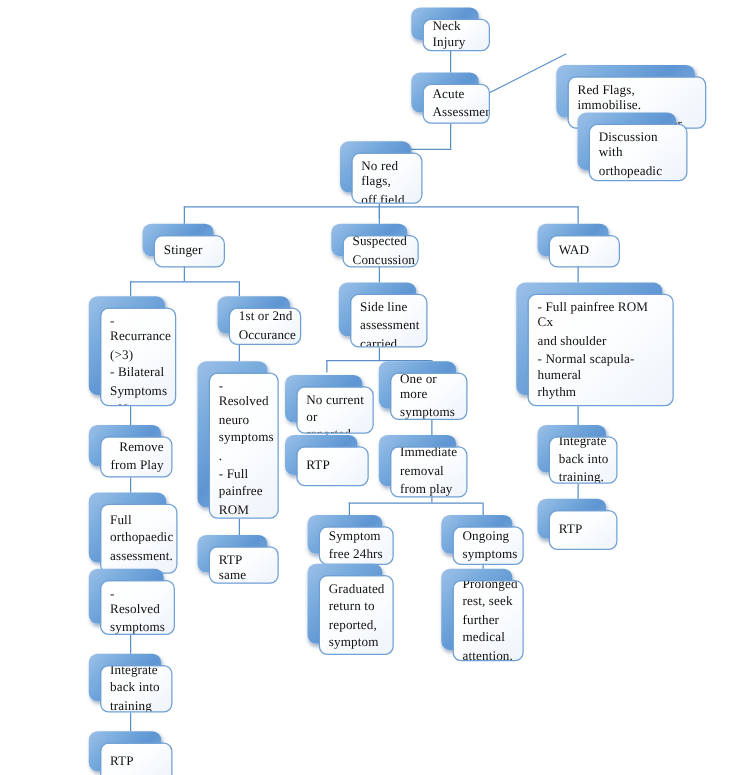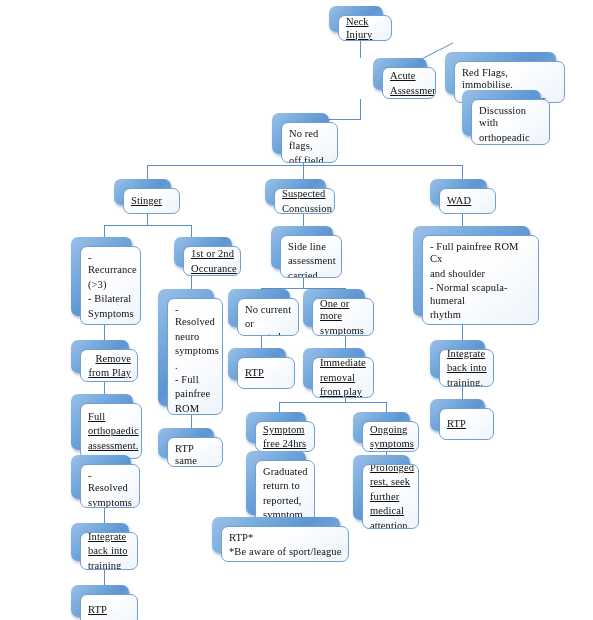--- a/index.html
+++ b/index.html
@@ -50,21 +50,21 @@
     padding:5px 6px 4px 7px;
     color:#101010;
     font-size:10.5px;
     line-height:12.4px;
     letter-spacing:.1px;
     overflow:hidden;
   }
   .face p{margin:0 0 0 0;}
   .face p + p{margin-top:2px;}
   .face.center{display:flex;align-items:center;}
-  .face.center .inner{width:100%;text-decoration:underline;}
+  .face.center .inner{width:100%;}
 </style>
 </head>
 <body>
 
 <div id="canvas">
 
   <div class="ln v" style="left:360px;top:40px;height:18px;"></div>
 
   <div style="position:absolute;left:392px;top:42px;width:62px;height:33px;">
     <svg width="62" height="33" viewBox="0 0 62 33">
@@ -122,21 +122,21 @@
 
   <div class="box" style="left:329px;top:6px;width:54px;height:26px;">
     <div class="plate"></div>
     <div class="face center">
         <div class="inner">
           <p>Neck Injury</p>
         </div>
       </div>
   </div>
 
-  <div class="box" style="left:329px;top:58px;width:54px;height:32px;margin-left:44px;">
+  <div class="box" style="left:329px;top:58px;width:54px;height:32px;">
     <div class="plate"></div>
     <div class="face center">
         <div class="inner">
           <p>Acute</p>
           <p>Assessment</p>
         </div>
       </div>
   </div>
 
   <div class="box" style="left:445px;top:20px;width:111px;height:42px;margin-top:32px;">
@@ -299,21 +299,21 @@
     <div class="plate"></div>
     <div class="face">
         <div class="inner">
           <p>Side line</p>
           <p>assessment</p>
           <p>carried out.</p>
         </div>
       </div>
   </div>
 
-  <div class="box" style="left:228px;top:289px;width:62px;height:38px;">
+  <div class="box" style="left:228px;top:300px;width:62px;height:38px;">
     <div class="plate"></div>
     <div class="face">
         <div class="inner">
           <p>No current</p>
           <p>or reported</p>
         </div>
       </div>
   </div>
 
   <div class="box" style="left:303px;top:289px;width:62px;height:38px;">
@@ -362,30 +362,20 @@
         <div class="inner">
           <p>Graduated</p>
           <p>return to</p>
           <p>reported,</p>
           <p>symptom</p>
           <p>free.</p>
         </div>
       </div>
   </div>
 
-  <div class="box" style="left:212px;top:517px;width:128px;height:36px;">
-    <div class="plate"></div>
-    <div class="face">
-        <div class="inner">
-          <p>RTP*</p>
-          <p>*Be aware of sport/league</p>
-          <p>specific RTP criteria.</p>
-        </div>
-      </div>
-  </div>
 
   <div class="box" style="left:353px;top:412px;width:57px;height:31px;">
     <div class="plate"></div>
     <div class="face center">
         <div class="inner">
           <p>Ongoing</p>
           <p>symptoms</p>
         </div>
       </div>
   </div>

